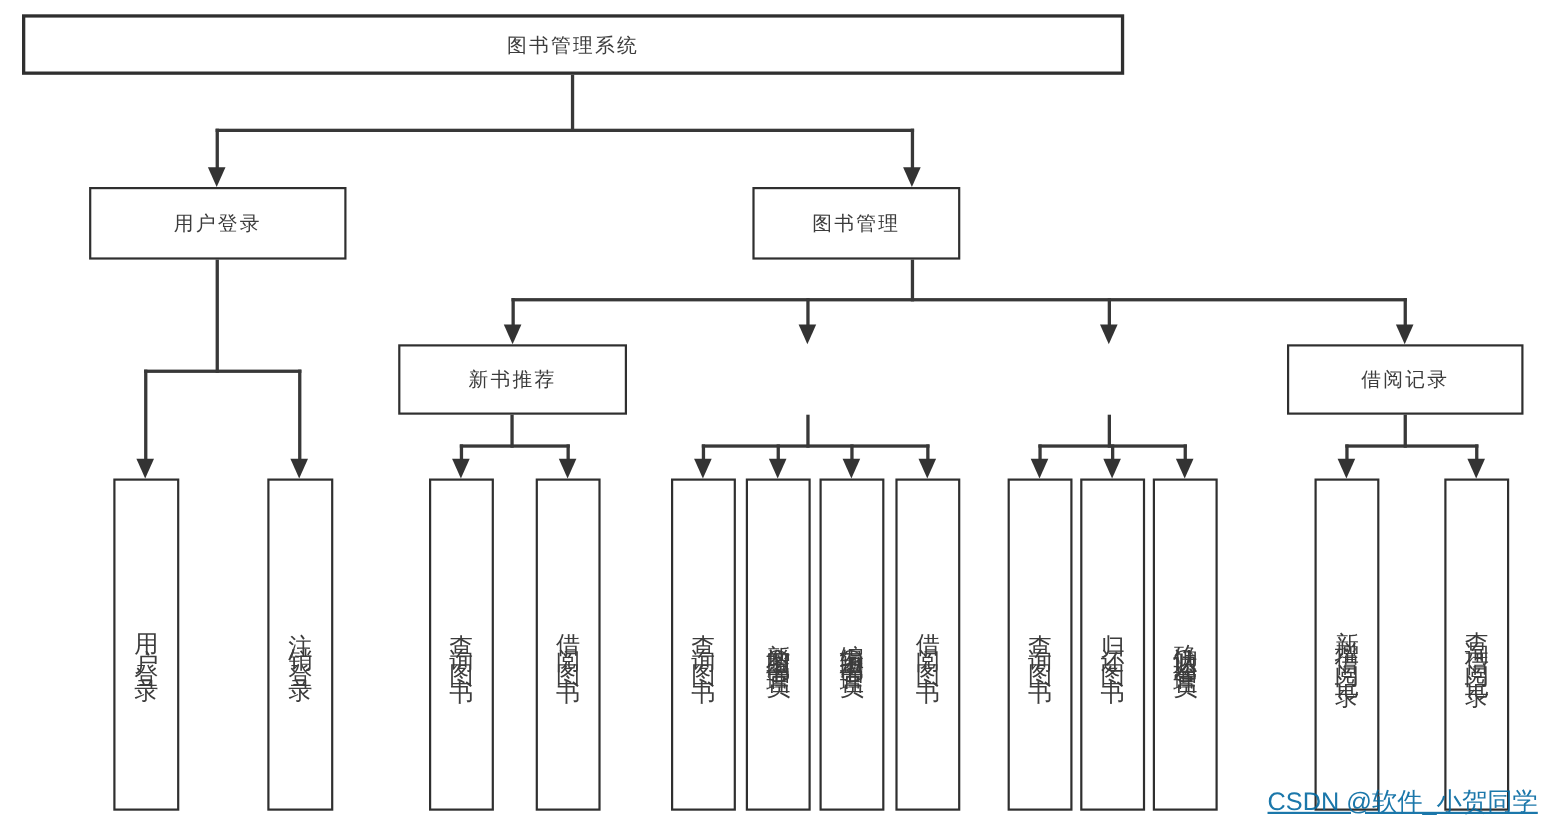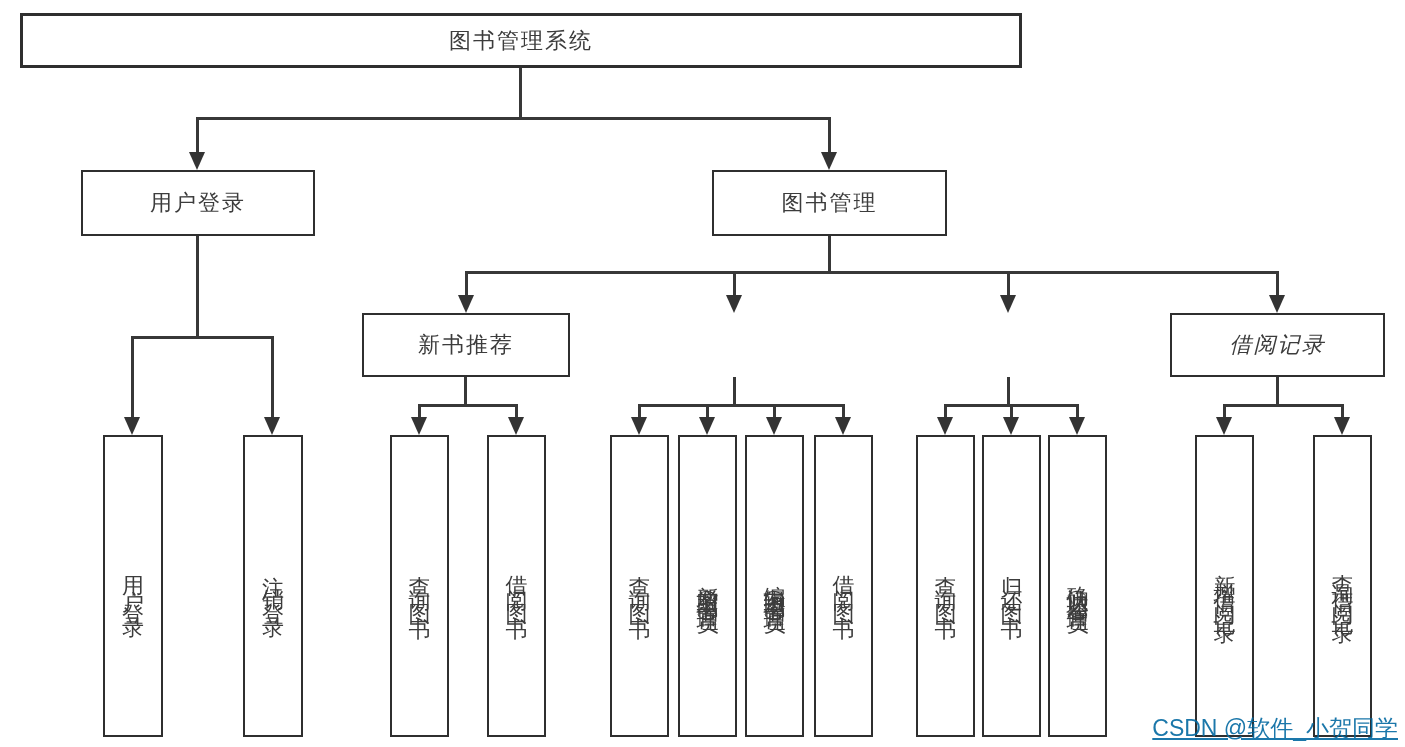--- a/index.html
+++ b/index.html
@@ -16,21 +16,21 @@
   .box {
     position: absolute;
     background: #ffffff;
     border: 3px solid #2f2f2f;
     display: flex;
     align-items: center;
     justify-content: center;
   }
   .box.mid { border-width: 2.5px; }
   .hlabel {
-    font-size: 22px;
+    font-size: 18px;
     letter-spacing: 2px;
     color: #3c3c3c;
     white-space: nowrap;
   }
   .leaf { border-width: 2.5px; }
   .vtext {
     writing-mode: vertical-rl;
     text-orientation: mixed;
     font-size: 22px;
     color: #3c3c3c;
@@ -68,31 +68,31 @@
 <div class="canvas">
 
   <div class="box" style="left:20px; top:13px; width:1002px; height:55px;">
     <span class="hlabel">图书管理系统</span>
   </div>
 
   <div class="box mid" style="left:81px; top:170px; width:234px; height:66px;">
     <span class="hlabel">用户登录</span>
   </div>
 
-  <div class="box mid" style="left:712px; top:170px; width:235px; height:66px;align-items:center;">
+  <div class="box mid" style="left:684px; top:170px; width:189px; height:66px;align-items:center;">
     <span class="hlabel">图书管理</span>
   </div>
 
   <div class="box mid" style="left:362px; top:313px; width:208px; height:64px;">
     <span class="hlabel">新书推荐</span>
   </div>
 
 
 
-  <div class="box mid" style="left:1170px; top:313px; width:215px; height:64px;font-style:italic;">
+  <div class="box mid" style="left:1170px; top:313px; width:215px; height:64px;">
     <span class="hlabel">借阅记录</span>
   </div>
 
   <div class="box leaf" style="left:103px; top:435px; width:60px; height:302px;">
     <span class="vtext sp-wide">用户登录</span>
   </div>
   <div class="box leaf" style="left:243px; top:435px; width:60px; height:302px;">
     <span class="vtext sp-wide">注销登录</span>
   </div>
 

